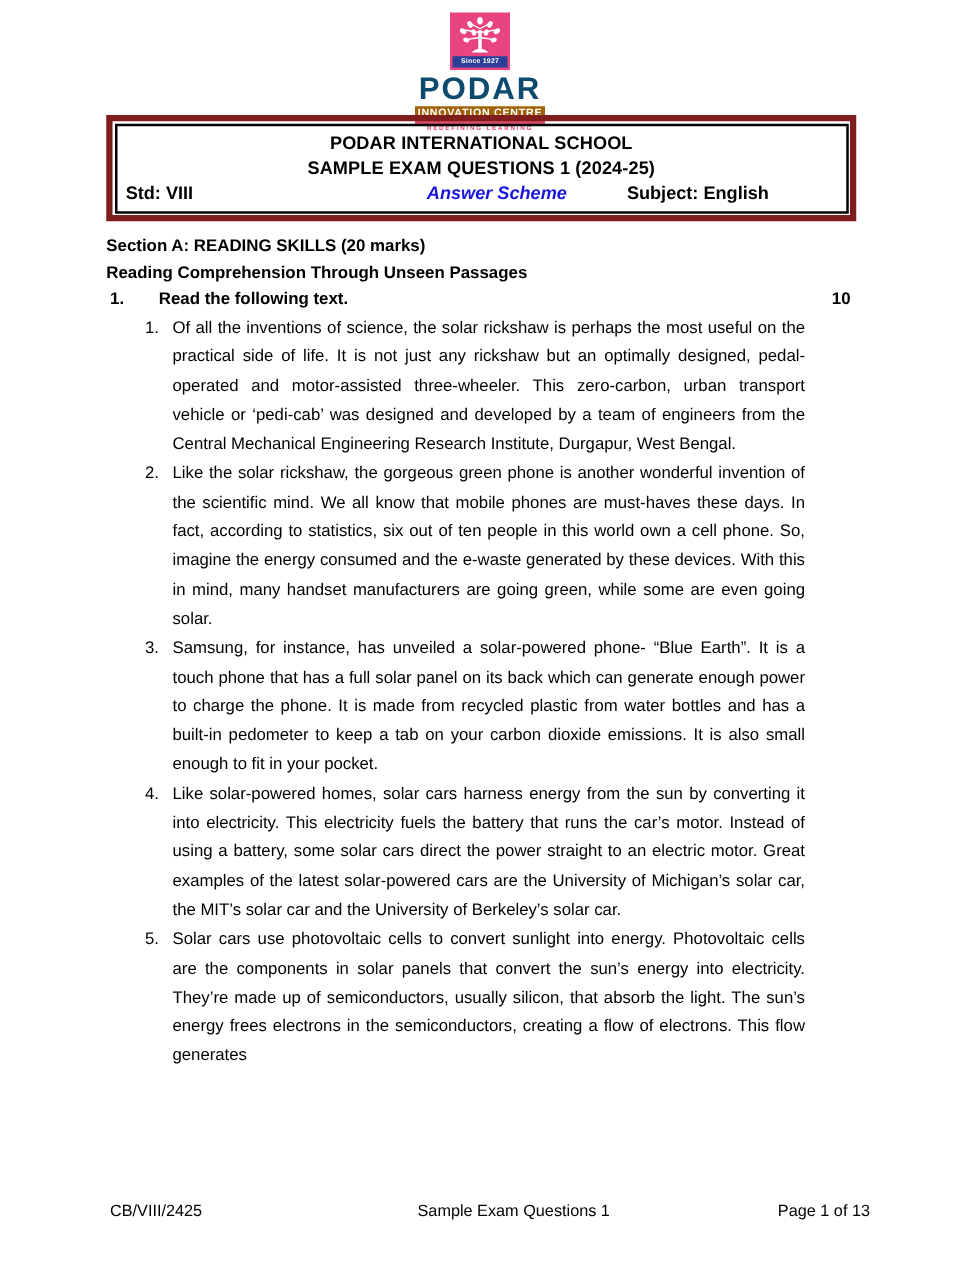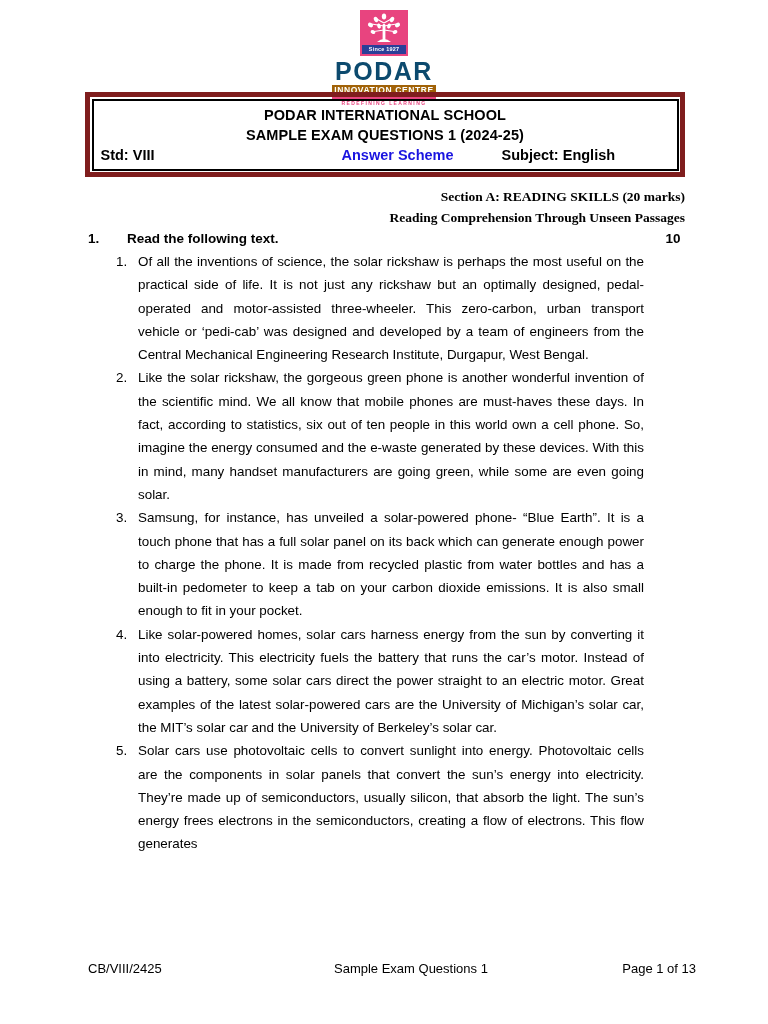--- a/index.html
+++ b/index.html
@@ -113,34 +113,33 @@
   }
   .header-row3 {
     display: flex;
     align-items: baseline;
     font-weight: bold;
     font-size: 14.5px;
     line-height: 21px;
     padding: 0 0 1px 0;
   }
   .hr3-left { width: 200px; padding-left: 7px; box-sizing: border-box; }
-  .hr3-mid  { width: 208px; text-align: center; box-sizing: border-box; }
+  .hr3-mid  { width: 208px; text-align: center; box-sizing: border-box; font-style: italic; }
   .hr3-right{ flex: 1; text-align: left; box-sizing: border-box; }
   .answer-scheme { color: #1a14e0; }
 
   
   .section-head {
     position: absolute;
     left: 85px;
     width: 600px;
-    text-align: right;
+    text-align: left;
     font-weight: bold;
     font-size: 13.5px;
     line-height: 21px;
-    font-family: Liberation Serif, serif;
   }
   #sec-a { top: 186px; }
   #sec-b { top: 207px; }
 
   
   .qline {
     position: absolute;
     top: 229px;
     left: 88px;
     width: 597px;

